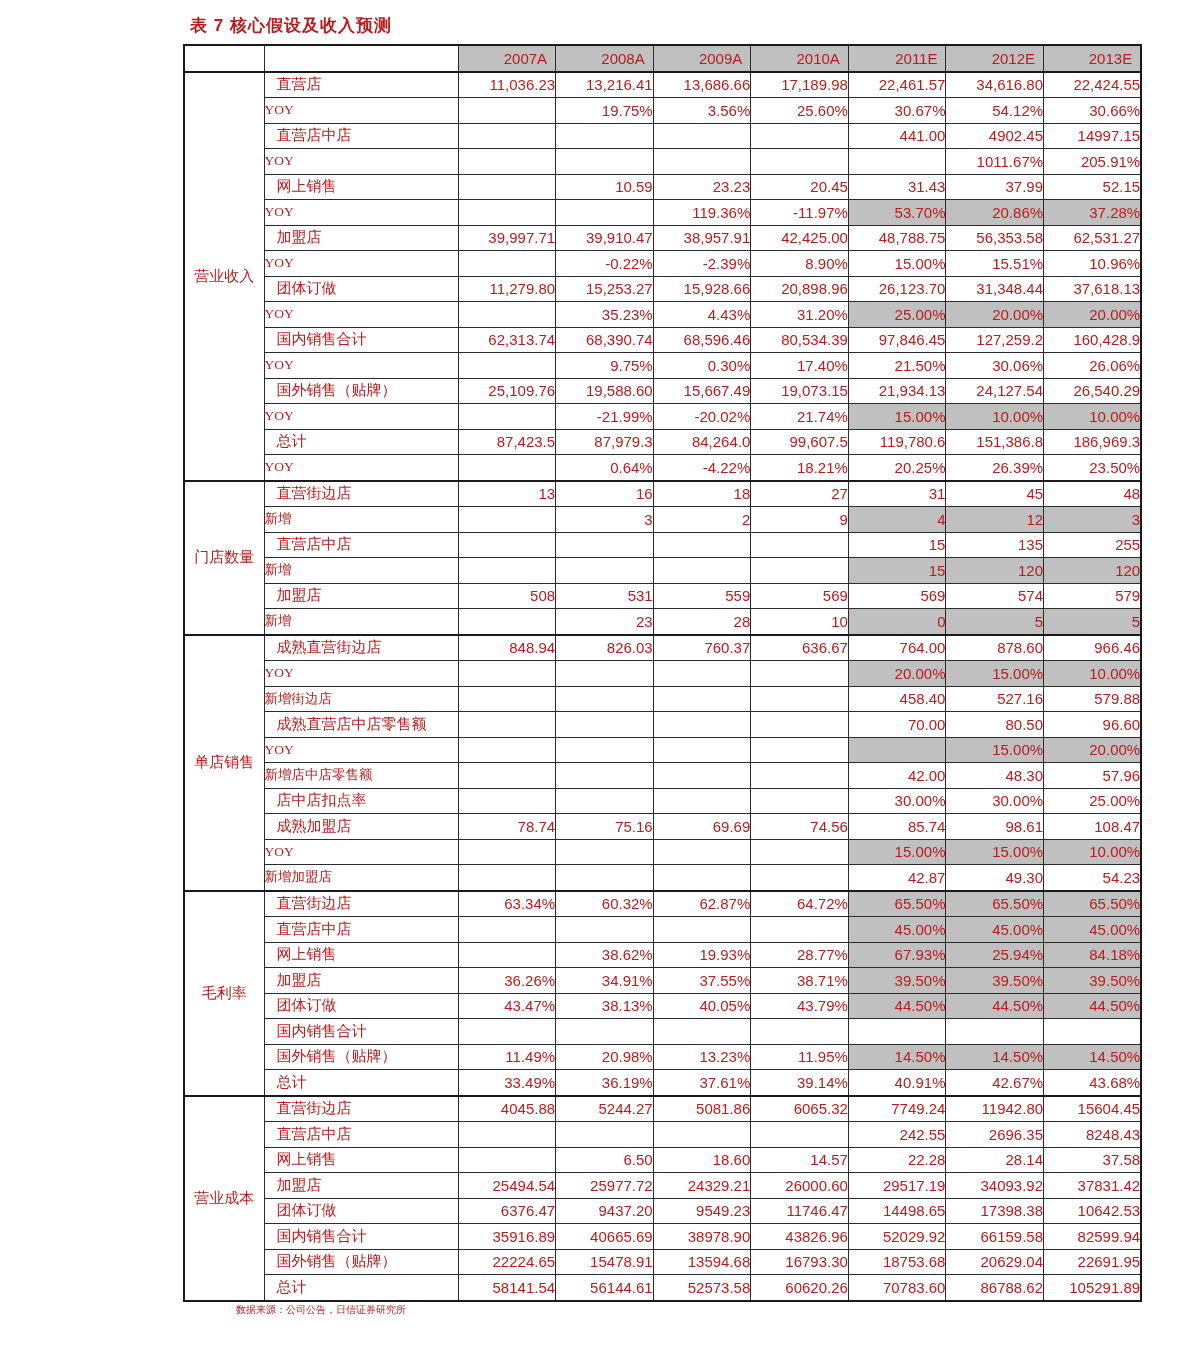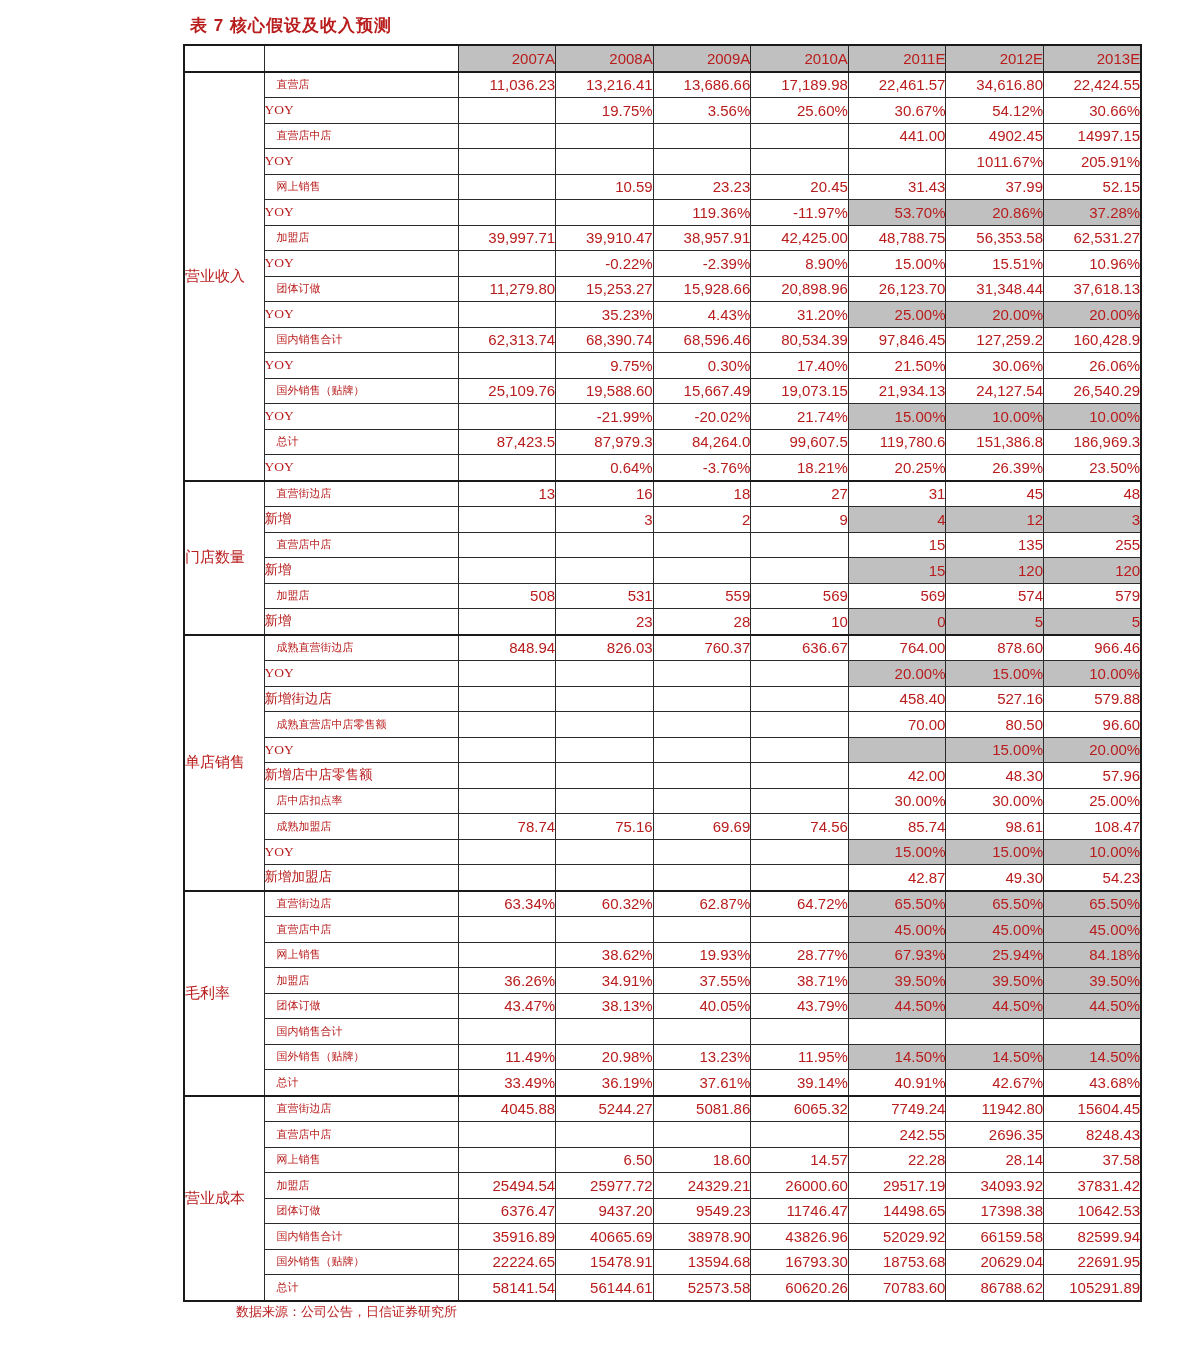--- a/index.html
+++ b/index.html
@@ -23,46 +23,46 @@
   }
   table.forecast td, table.forecast th {
     border:1px solid #2b2b2b;
     height:24.5px;
     padding:0;
     overflow:hidden; white-space:nowrap;
     font-weight:normal;
   }
   tr.hdr th {
     background:#c0c0c0;
-    text-align:right; 
+    text-align:right; padding-right:8px;
     font-size:15px;
     border-bottom:2px solid #1a1a1a;
   }
   tr.hdr th.blank { background:#ffffff; }
   td.group {
     font-family:Liberation Serif, serif;
-    font-size:15px; 
+    font-size:15px; text-align:center;
     vertical-align:middle;
     background:#ffffff;
   }
   td.rlabel {
     font-family:"Liberation Serif", serif;
-    font-size:11px;
+    font-size:15px;
   }
   td.rlabel.left  { text-align:left;  padding-left:12px; }
   td.rlabel.right { text-align:left; padding-right:12px; font-size:13.5px; }
   td.num {
     text-align:right; padding-right:8px;
     font-size:15px;
   }
   td.gray { background:#c0c0c0; }
   tr.group-start td { border-top:2px solid #1a1a1a; }
   .source {
     position:absolute; left:236px; top:1303px;
-    font-size:13px;
+    font-size:10px;
   }
 </style>
 </head>
 <body>
 
 <div class="page">
   <div class="doc-title">表 7 核心假设及收入预测</div>
 
   <table class="forecast">
     <colgroup>
@@ -238,21 +238,21 @@
           <td class="num">84,264.0</td>
           <td class="num">99,607.5</td>
           <td class="num">119,780.6</td>
           <td class="num">151,386.8</td>
           <td class="num">186,969.3</td>
         </tr>
         <tr>
           <td class="rlabel right">YOY</td>
           <td class="num"></td>
           <td class="num">0.64%</td>
-          <td class="num">-3.76%</td>
+          <td class="num">-4.22%</td>
           <td class="num">18.21%</td>
           <td class="num">20.25%</td>
           <td class="num">26.39%</td>
           <td class="num">23.50%</td>
         </tr>
         <tr class="group-start">
           <td class="group" rowspan="6">门店数量</td>
           <td class="rlabel left">直营街边店</td>
           <td class="num">13</td>
           <td class="num">16</td>

